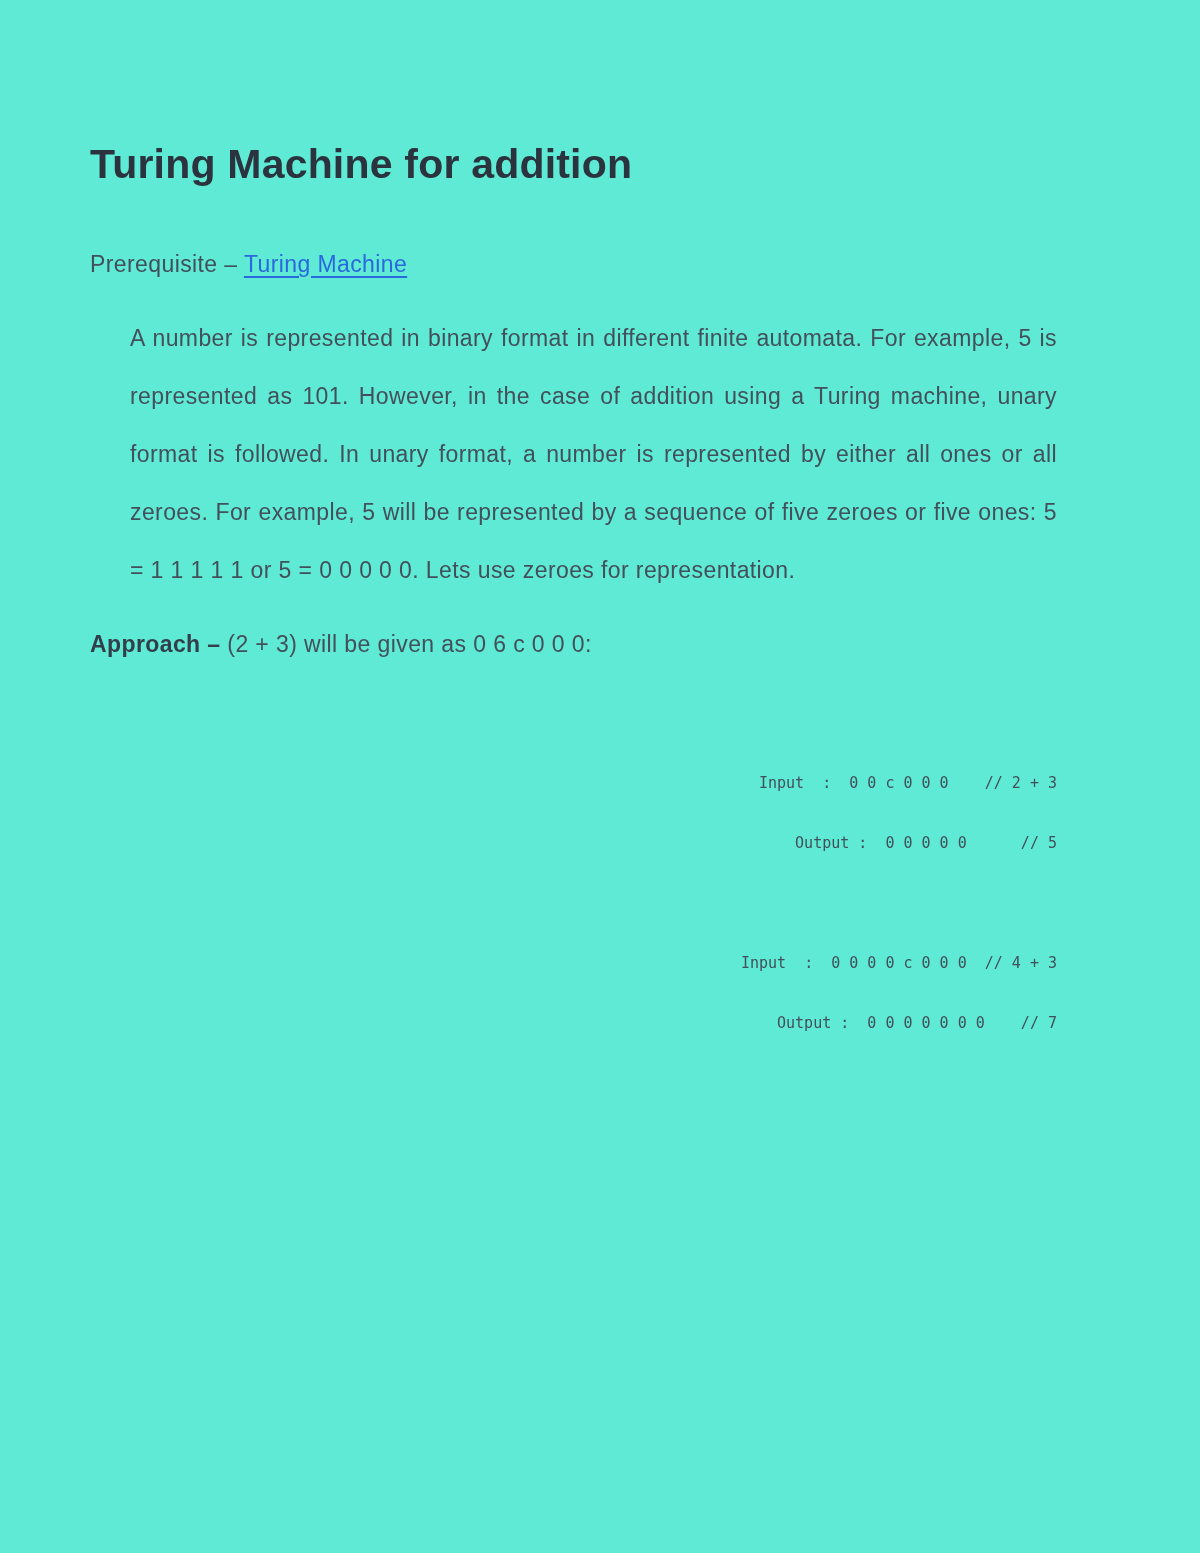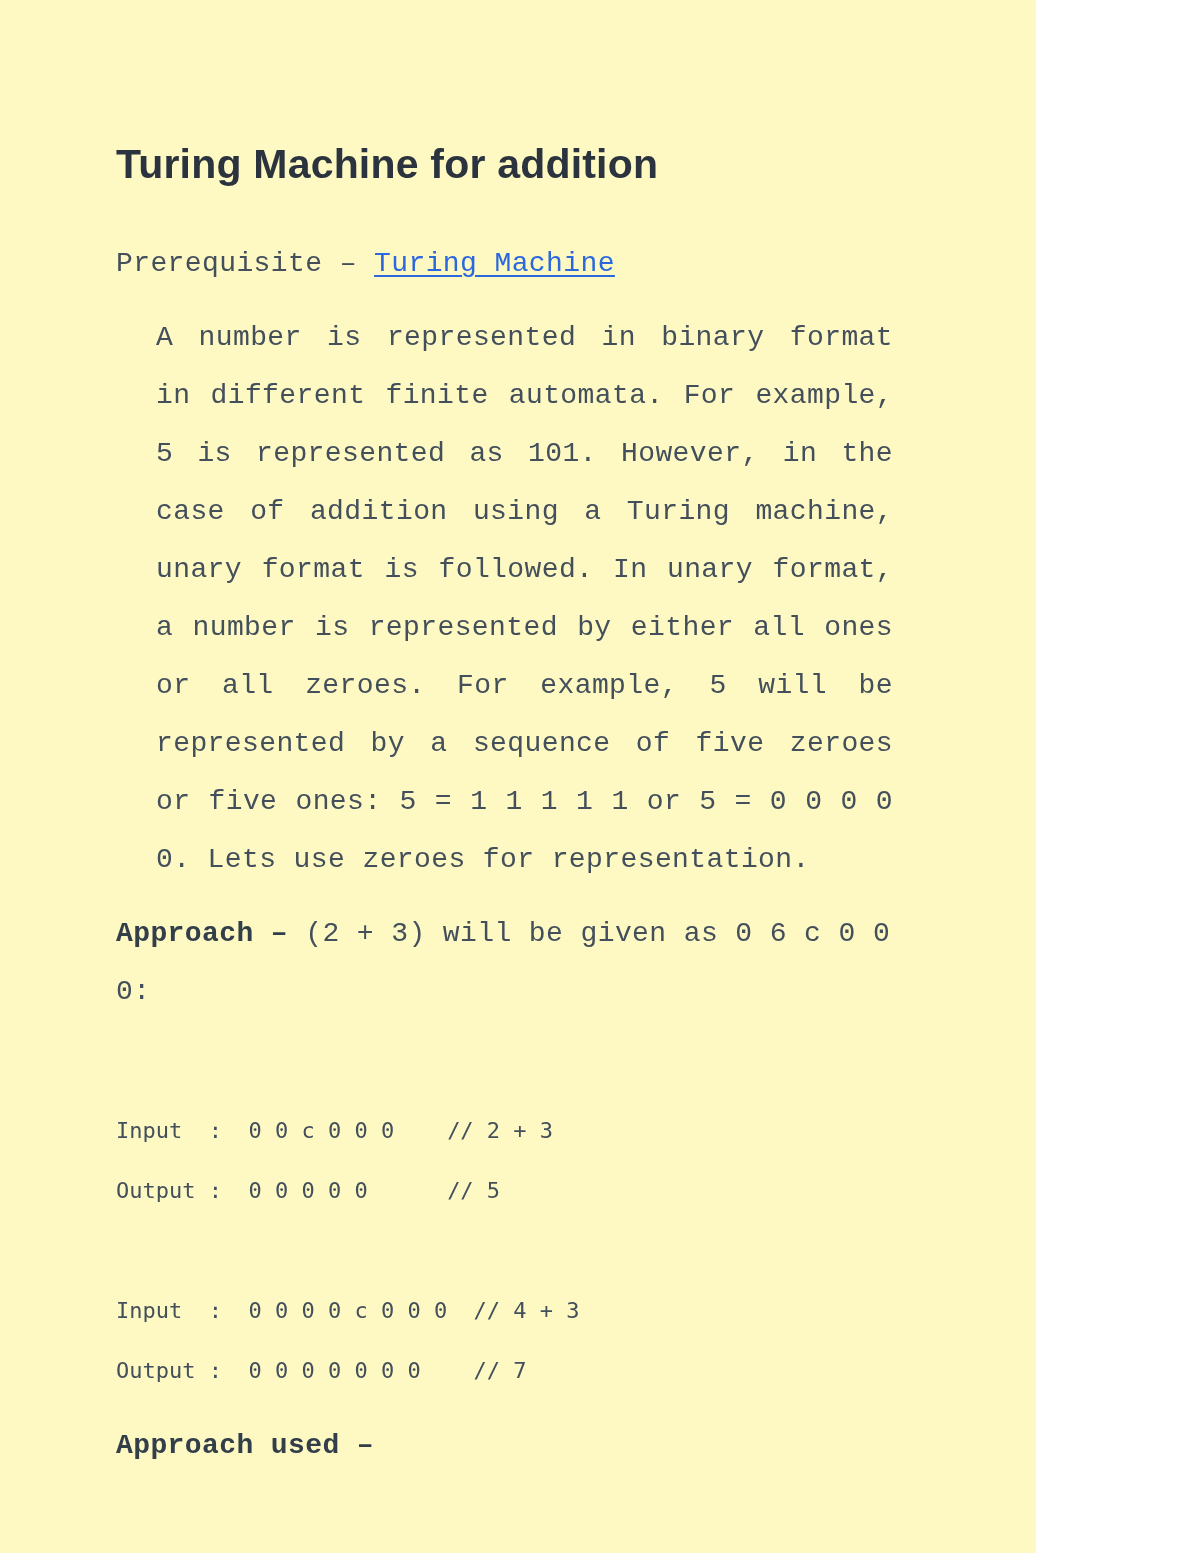--- a/index.html
+++ b/index.html
@@ -4,61 +4,61 @@
 <style>
   * { margin: 0; padding: 0; box-sizing: border-box; }
   html, body { background: #ffffff; }
   body {
     width: 1200px;
     min-height: 1553px;
     font-family: "Liberation Sans", sans-serif;
     color: #434f5b;
   }
   .page {
-    width: 1036px;
+    width: 1200px;
     min-height: 1553px;
-    padding: 140px 143px 60px 116px;
-    background: #fef9c3;
+    padding: 140px 143px 60px 90px;
+    background: #5eead4;
   }
   h1.title {
     font-family: "Liberation Sans", sans-serif;
     font-size: 41px;
     line-height: 1.2;
     font-weight: 700;
     color: #2b343e;
     margin: 0 0 46px 0;
     letter-spacing: 0.2px;
   }
   p.body {
-    font-size: 28px;
+    font-size: 23px;
     line-height: 58px;
     letter-spacing: 0.4px;
     color: #434f5b;
     margin: 16px 0;
-    font-family: Liberation Mono, monospace;
   }
   p.prereq { margin: 0 0 16px 0; }
   p.just { text-align: justify; margin-left: 40px; }
   a.doc-link {
     color: #2b68dd;
     text-decoration: underline;
     text-underline-offset: 4px;
     cursor: pointer;
   }
   strong.bold-label {
     font-weight: 700;
     color: #323e4a;
   }
   pre.code {
     font-family: "DejaVu Sans Mono", "Liberation Mono", monospace;
-    font-size: 22px;
+    font-size: 15px;
     line-height: 60px;
     color: #434f5b;
     margin: 80px 0 0 0;
     white-space: pre;
+    text-align: right;
   }
   p.approach { margin: 16px 0 0 0; }
 </style>
 </head>
 <body>
 
 <div class="page">
 
   <h1 class="title">Turing Machine for addition</h1>
 
@@ -68,15 +68,14 @@
 
 
   <p class="body"><strong class="bold-label">Approach – </strong><span>(2 + 3) will be given as 0 6 c 0 0 0:</span></p>
 
   <pre class="code">Input  :  0 0 c 0 0 0    // 2 + 3
 Output :  0 0 0 0 0      // 5
 
 Input  :  0 0 0 0 c 0 0 0  // 4 + 3
 Output :  0 0 0 0 0 0 0    // 7</pre>
 
-  <p class="body approach"><strong class="bold-label">Approach used –</strong></p>
 
 </div>
 
 </body></html>

